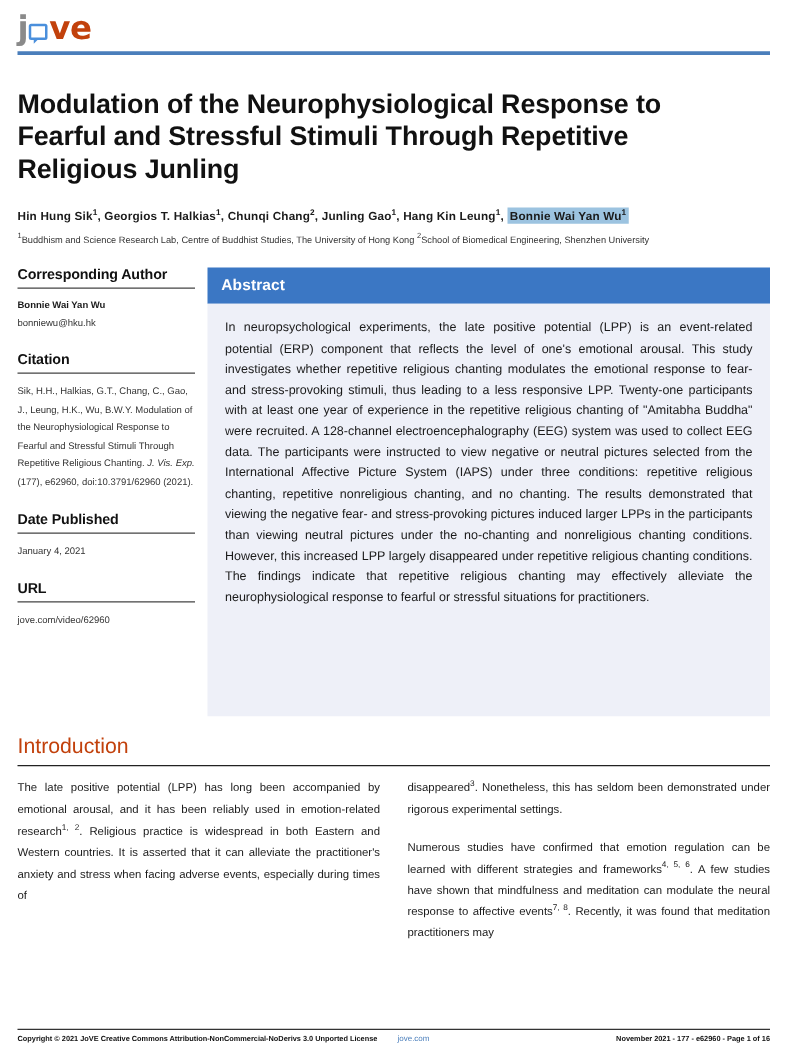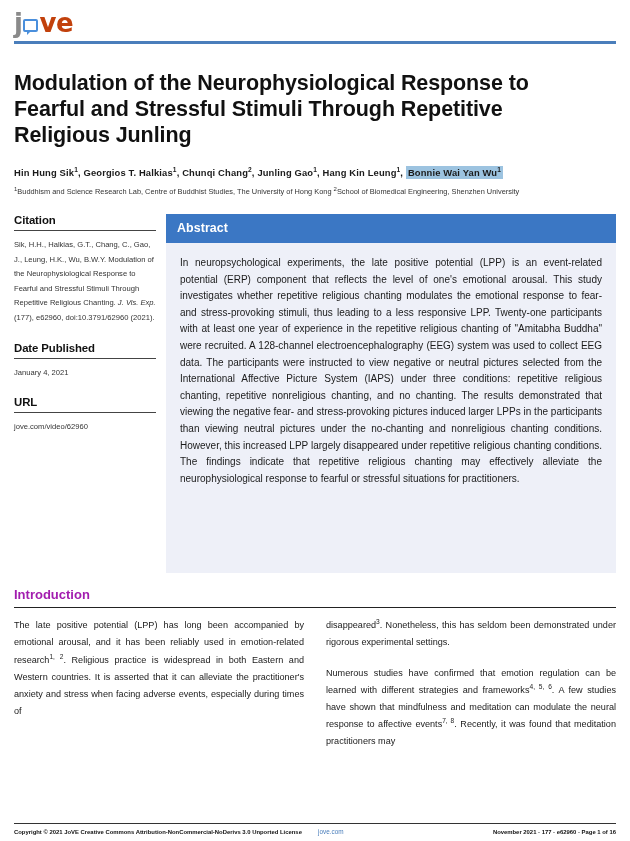--- a/index.html
+++ b/index.html
@@ -181,23 +181,23 @@
     text-align: justify;
     min-height: 330px;
     box-sizing: border-box;
   }
 
   
   .section {
     margin-top: 14px;
   }
   .section-h {
-    font-size: 13px;
-    font-weight: bold;
-    color: #a21caf;
+    font-size: 17px;
+    font-weight: normal;
+    color: #c2410c;
     margin: 0 0 5px 0;
   }
   .section-rule {
     height: 1.2px;
     background: #222222;
     margin-bottom: 9px;
   }
   .two-col {
     display: flex;
     gap: 22px;
@@ -267,20 +267,26 @@
 
   <div class="affiliations">
     <sup>1</sup><span>Buddhism and Science Research Lab, Centre of Buddhist Studies, The University of Hong Kong</span>
     <sup>2</sup><span>School of Biomedical Engineering, Shenzhen University</span>
   </div>
 
   <div class="upper">
 
     <aside class="sidebar">
 
+      <div class="side-block">
+        <div class="side-h">Corresponding Author</div>
+        <div class="side-rule"></div>
+        <div class="side-strong">Bonnie Wai Yan Wu</div>
+        <div class="side-text">bonniewu@hku.hk</div>
+      </div>
 
       <div class="side-block">
         <div class="side-h">Citation</div>
         <div class="side-rule"></div>
         <div class="side-text cite"><span>Sik, H.H., Halkias, G.T., Chang, C., Gao, J., Leung, H.K., Wu, B.W.Y. Modulation of the Neurophysiological Response to Fearful and Stressful Stimuli Through Repetitive Religious Chanting.</span> <i>J. Vis. Exp.</i> <span>(177), e62960, doi:10.3791/62960 (2021).</span></div>
       </div>
 
       <div class="side-block">
         <div class="side-h">Date Published</div>
         <div class="side-rule"></div>

